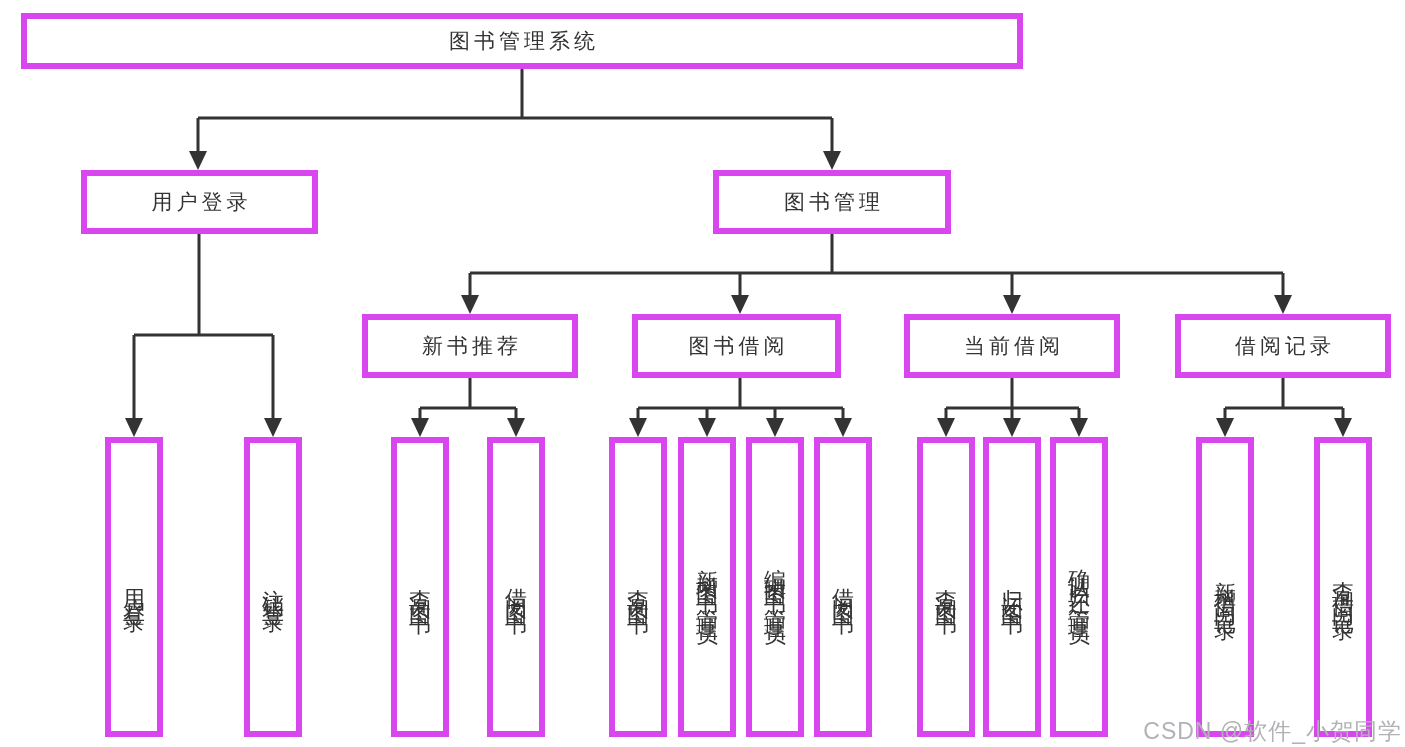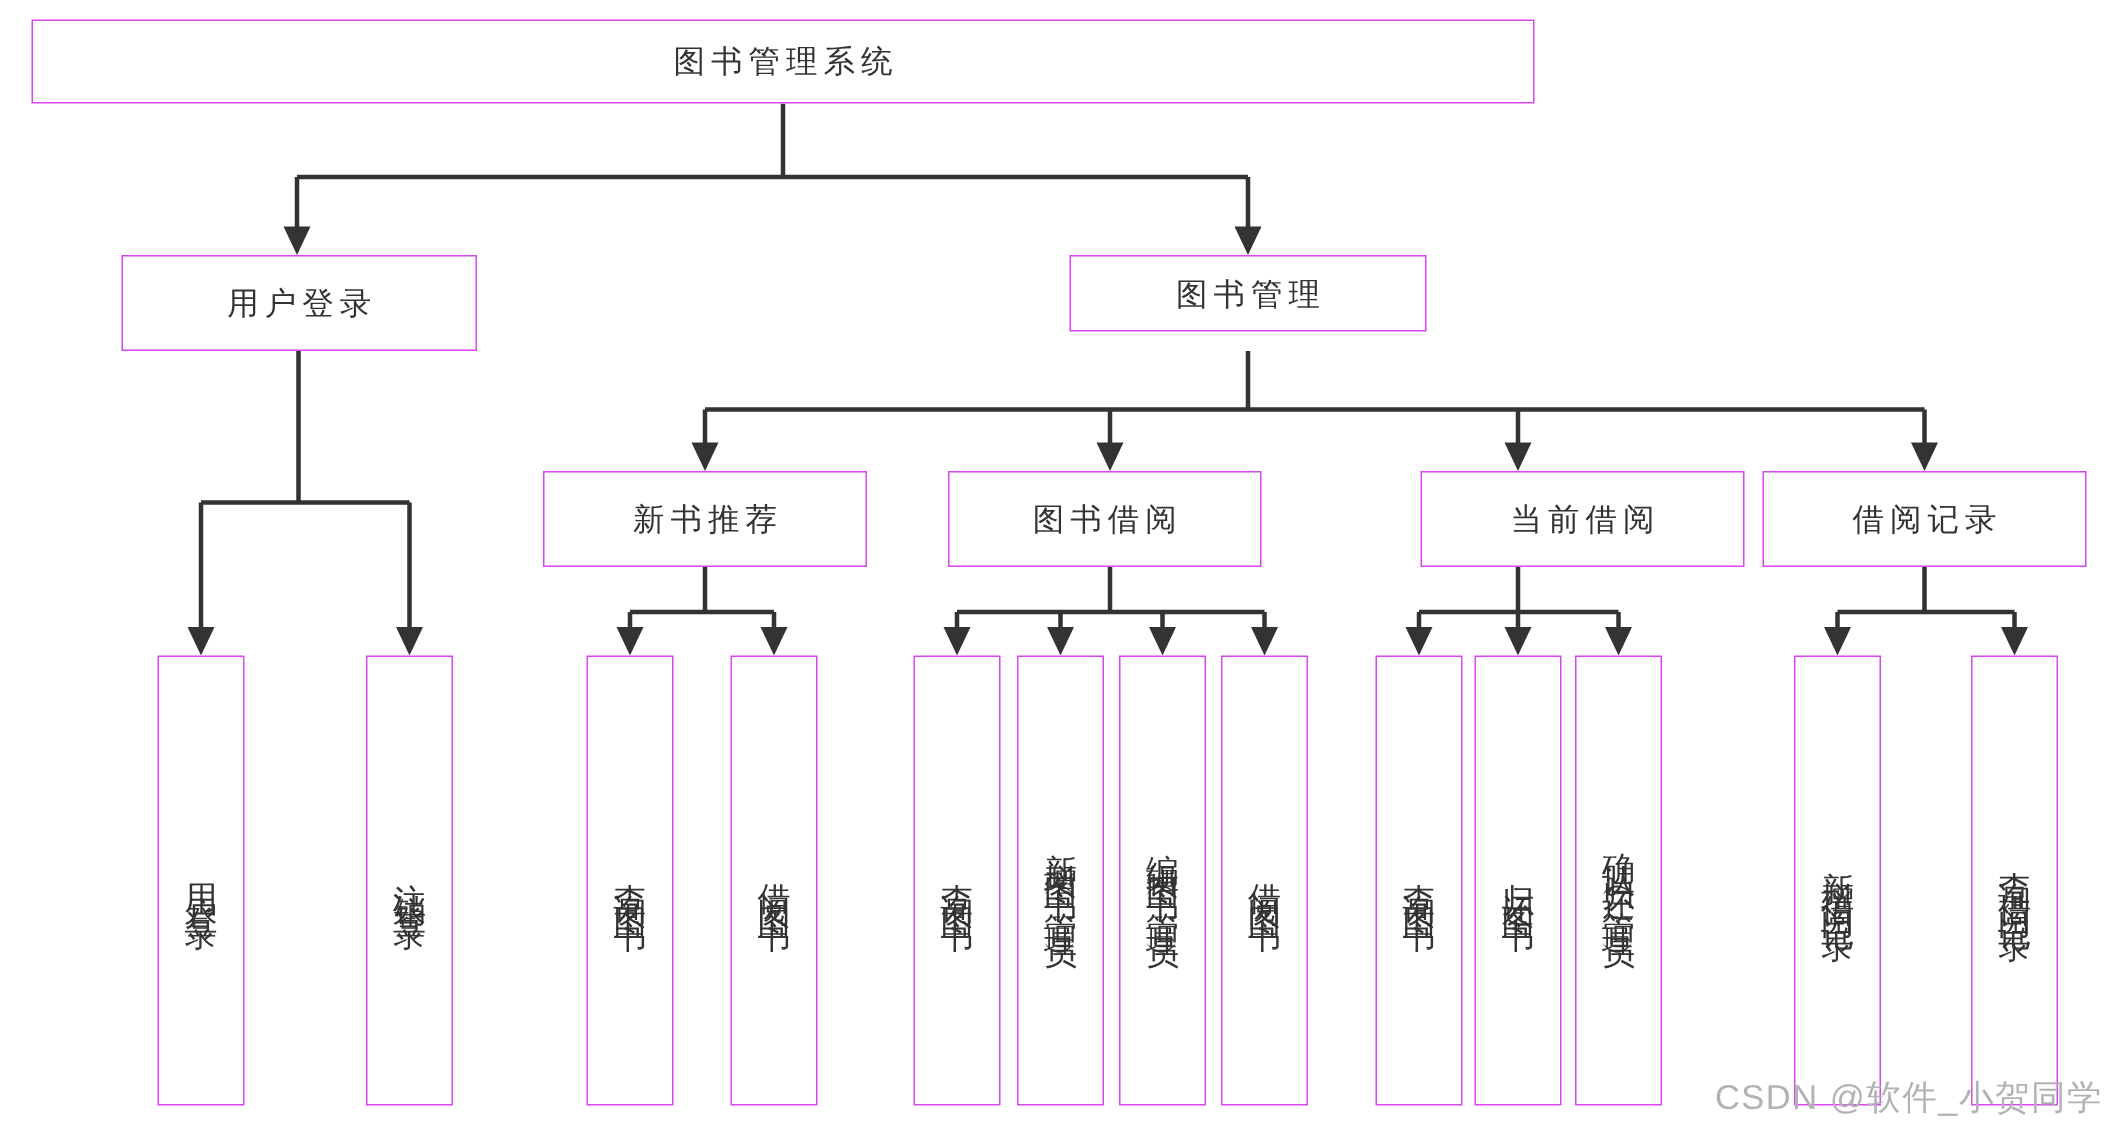--- a/index.html
+++ b/index.html
@@ -12,21 +12,21 @@
     font-family: "Liberation Sans", "DejaVu Sans", sans-serif;
   }
   .connectors {
     position: absolute;
     left: 0; top: 0;
     width: 1405px; height: 747px;
   }
   .node {
     position: absolute;
     box-sizing: border-box;
-    border: 1px solid #d946ef;
+    border: 6px solid #d946ef;
     background: #ffffff;
     display: flex;
     align-items: center;
     justify-content: center;
     color: #333333;
     z-index: 2;
   }
   .node.h {
     font-size: 21px;
     letter-spacing: 4px;
@@ -84,25 +84,25 @@
       <polygon points="1003,418 1021,418 1012,437"></polygon>
       <polygon points="1070,418 1088,418 1079,437"></polygon>
       <polygon points="1216,418 1234,418 1225,437"></polygon>
       <polygon points="1334,418 1352,418 1343,437"></polygon>
     </g>
   </svg>
 
   <div class="node h" style="left:21px; top:13px; width:1002px; height:56px;">图书管理系统</div>
 
   <div class="node h" style="left:81px; top:170px; width:237px; height:64px;">用户登录</div>
-  <div class="node h" style="left:713px; top:170px; width:238px; height:51px;">图书管理</div>
+  <div class="node h" style="left:713px; top:170px; width:238px; height:64px;">图书管理</div>
 
   <div class="node h" style="left:362px; top:314px; width:216px; height:64px;">新书推荐</div>
   <div class="node h" style="left:632px; top:314px; width:209px; height:64px;">图书借阅</div>
-  <div class="node h" style="left:904px; top:314px; width:216px; height:64px;margin-left:43px;">当前借阅</div>
+  <div class="node h" style="left:904px; top:314px; width:216px; height:64px;">当前借阅</div>
   <div class="node h" style="left:1175px; top:314px; width:216px; height:64px;">借阅记录</div>
 
   <div class="node v" style="left:105px; top:437px; width:58px; height:300px;">用户登录</div>
   <div class="node v" style="left:244px; top:437px; width:58px; height:300px;">注销登录</div>
 
   <div class="node v" style="left:391px; top:437px; width:58px; height:300px;">查询图书</div>
   <div class="node v" style="left:487px; top:437px; width:58px; height:300px;">借阅图书</div>
 
   <div class="node v" style="left:609px; top:437px; width:58px; height:300px;">查询图书</div>
   <div class="node v" style="left:678px; top:437px; width:58px; height:300px;">新增图书（管理员）</div>

